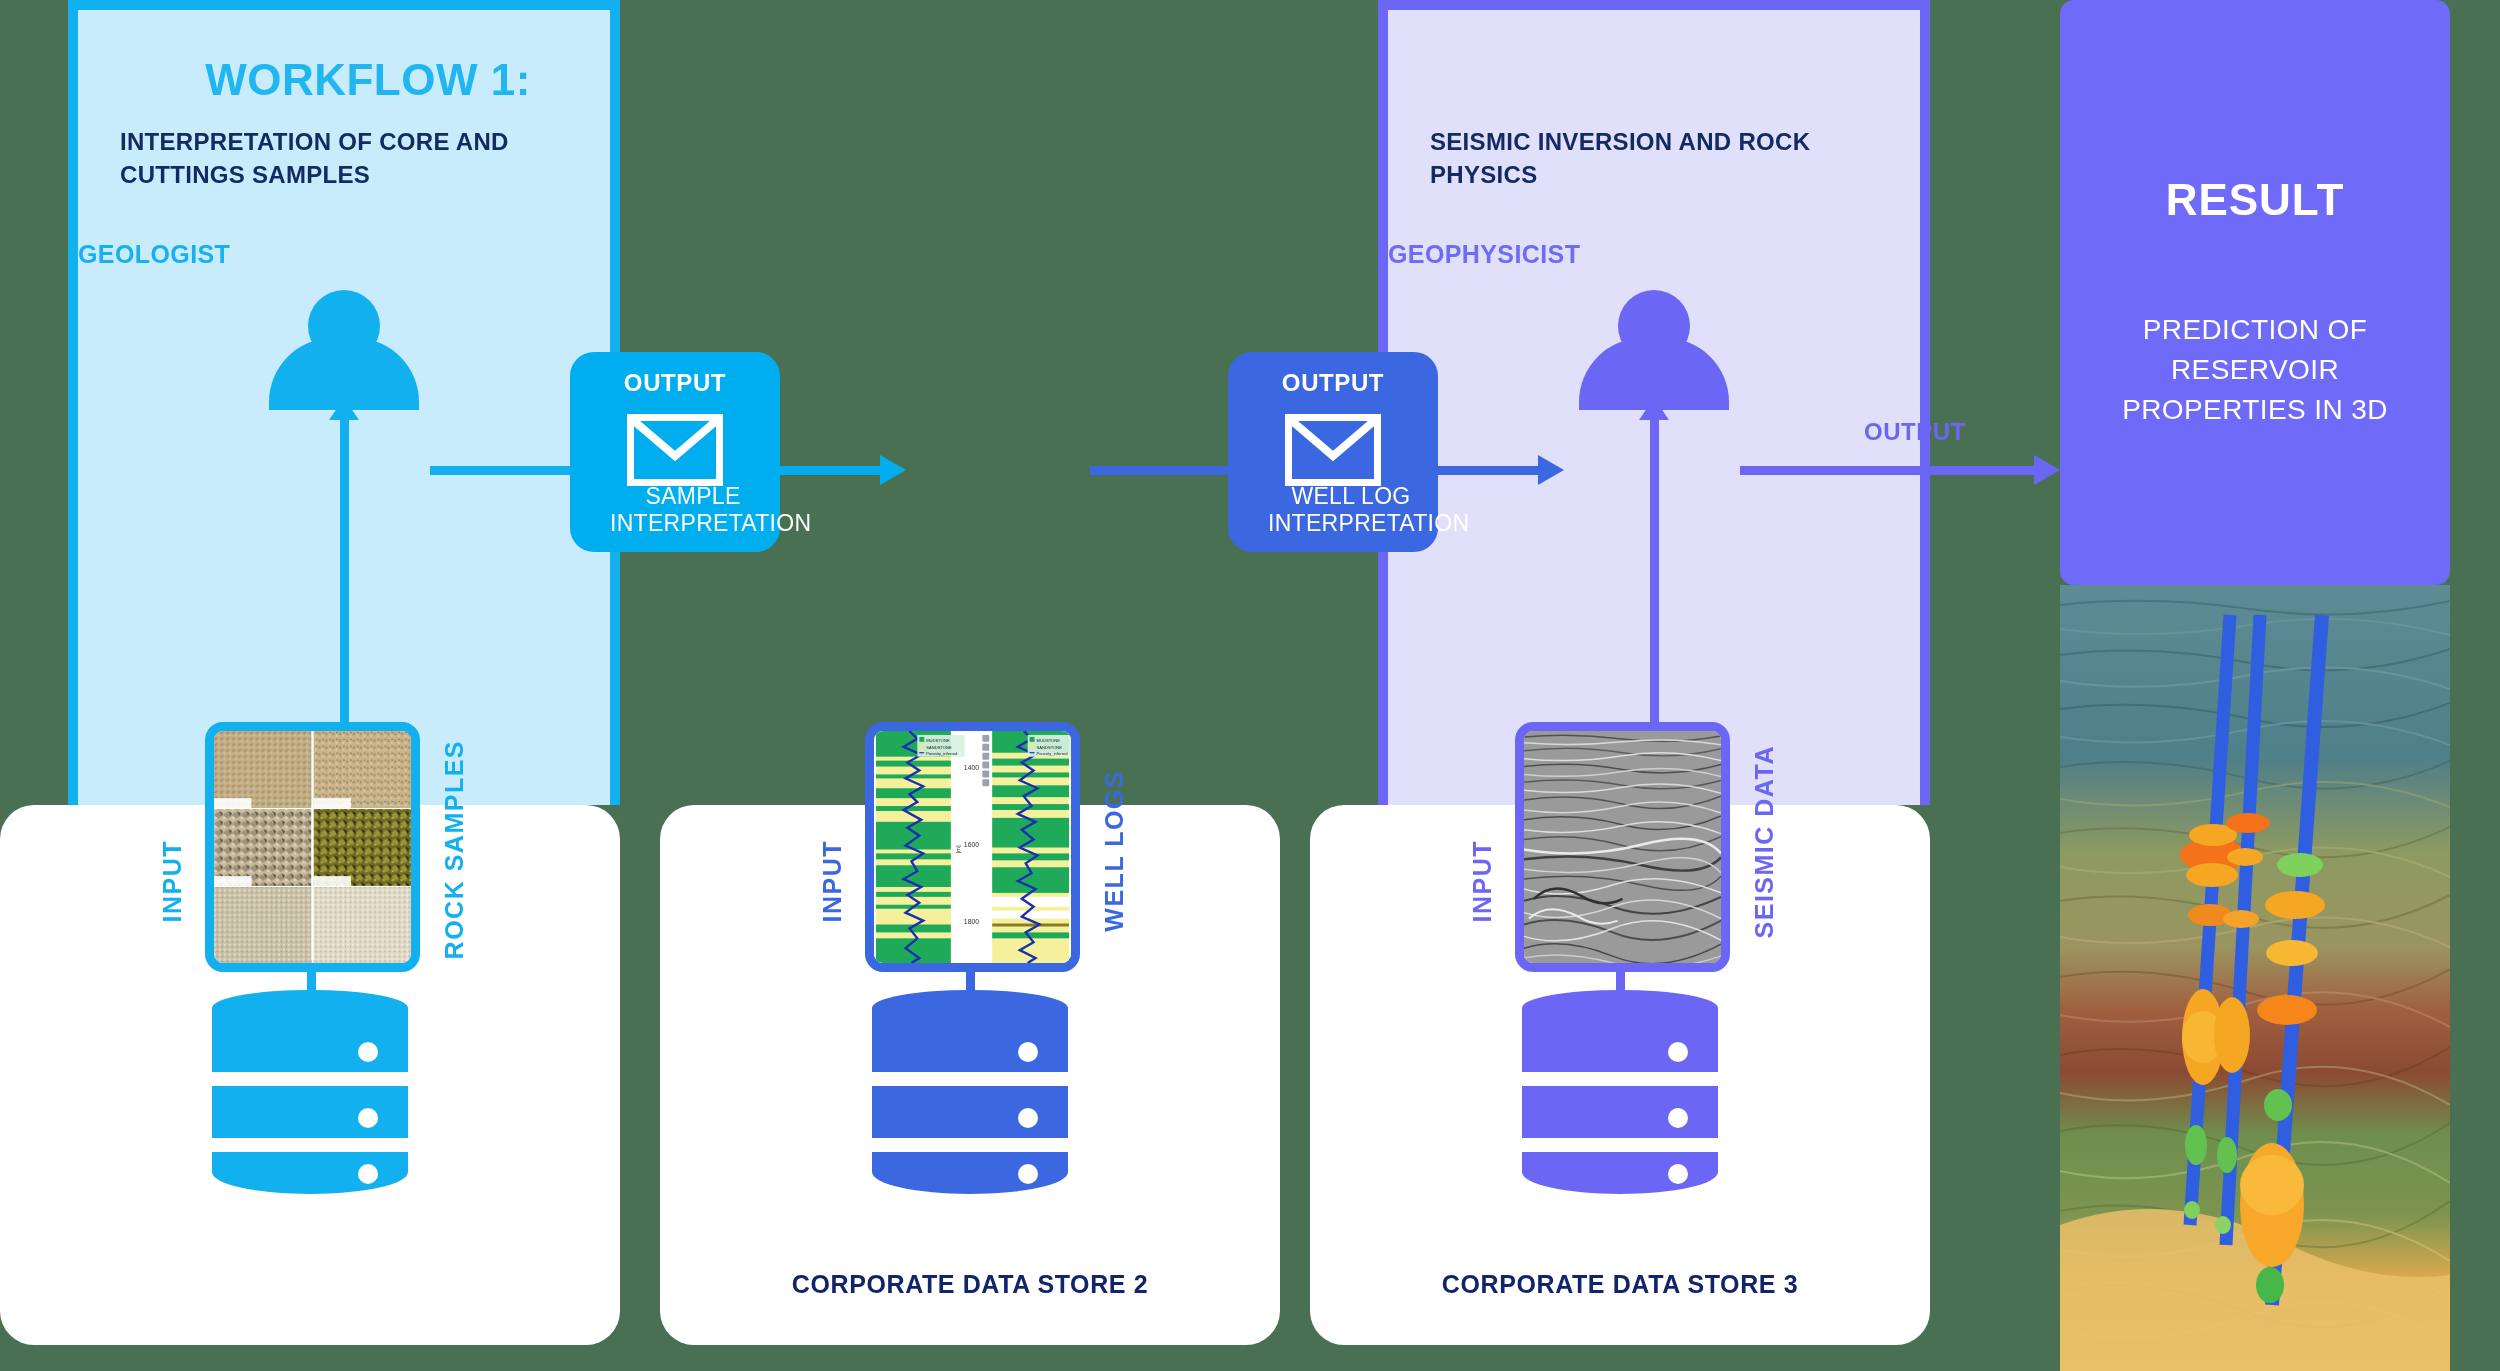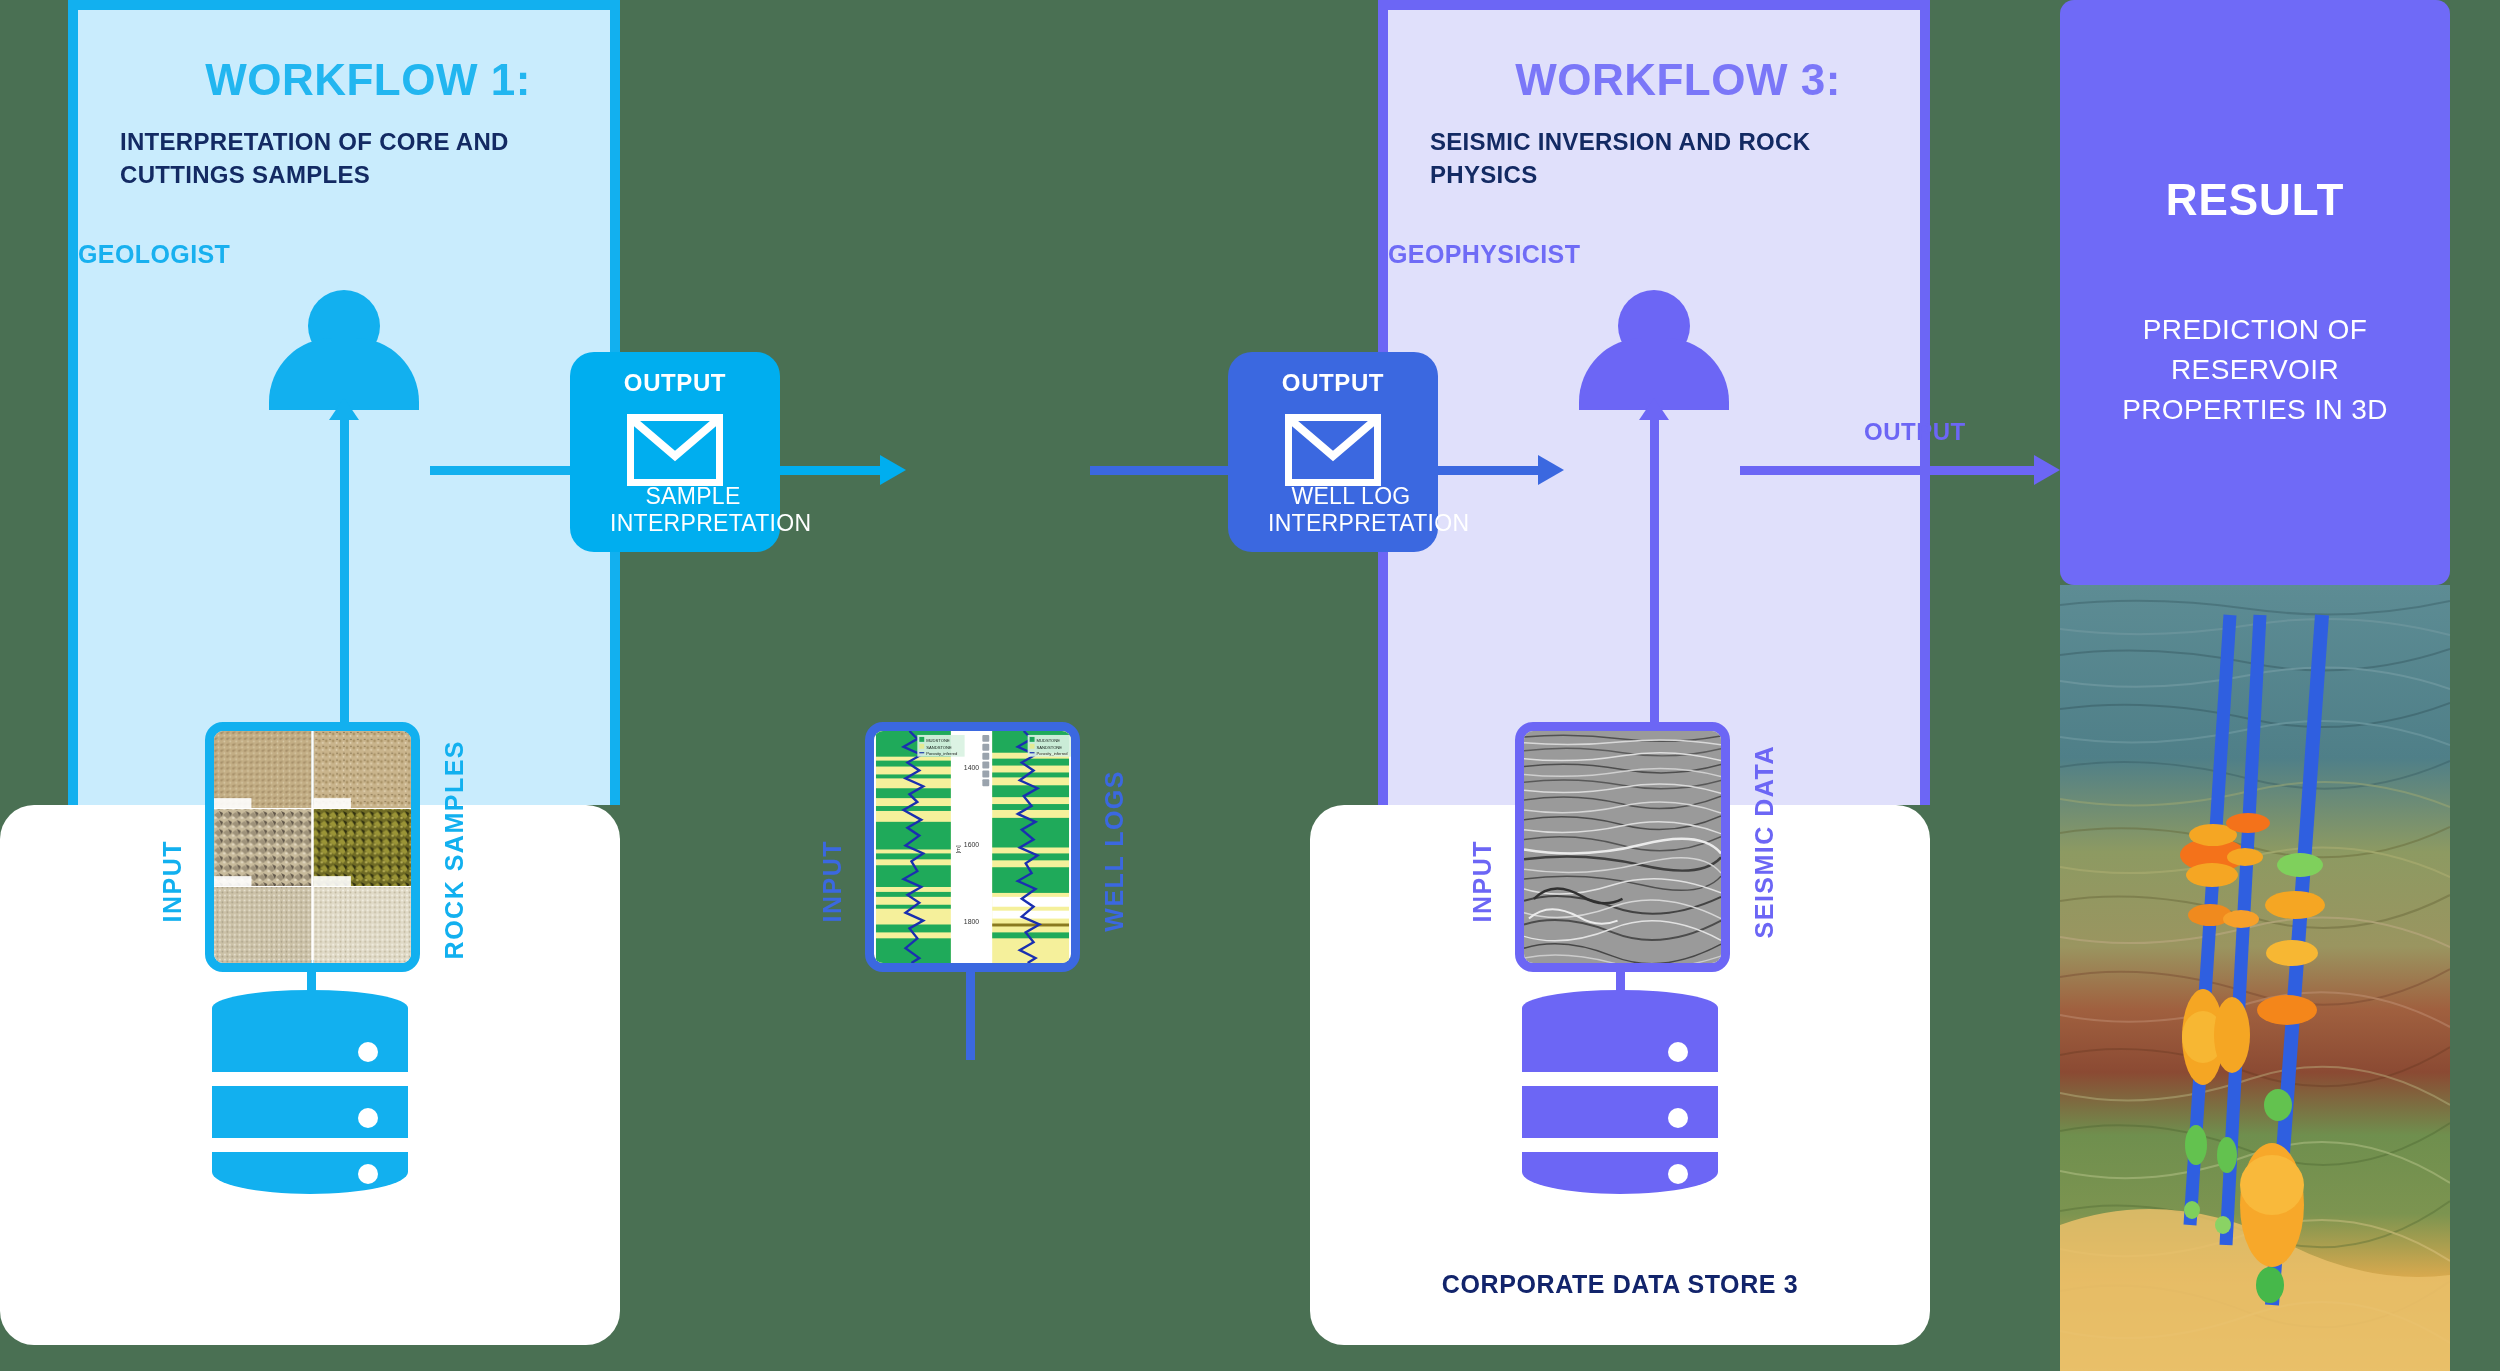--- a/index.html
+++ b/index.html
@@ -143,21 +143,20 @@
       <div class="head"></div>
       <div class="body"></div>
     </div>
 
     <div class="up-arrow" style="top:388px;"></div>
     <div class="up-line" style="top:410px;height:310px;"></div>
   </div>
 
 
   <div class="wf-panel wf3">
-    <div class="wf-title">WORKFLOW 3:</div>
     <div class="wf-sub">SEISMIC INVERSION AND ROCK PHYSICS</div>
     <div class="role-label">GEOPHYSICIST</div>
     <div class="person">
       <div class="head"></div>
       <div class="body"></div>
     </div>
     <div class="up-arrow" style="top:388px;"></div>
     <div class="up-line" style="top:410px;height:310px;"></div>
   </div>
 
@@ -169,20 +168,35 @@
       </div>
       <div class="tube" style="top:96px;height:52px;background:#12b0ef;">
         <div class="dot" style="top:22px;"></div>
       </div>
       <div class="tube" style="top:162px;height:42px;background:#12b0ef;border-radius:0 0 98px 98px/0 0 22px 22px;">
         <div class="dot" style="top:12px;"></div>
       </div>
     </div>
   </div>
 
+  <div class="store-card store2">
+    <div class="db">
+      <div class="band" style="top:0;background:#3b68e0;"></div>
+      <div class="tube" style="top:30px;height:52px;background:#3b68e0;">
+        <div class="dot" style="top:22px;"></div>
+      </div>
+      <div class="tube" style="top:96px;height:52px;background:#3b68e0;">
+        <div class="dot" style="top:22px;"></div>
+      </div>
+      <div class="tube" style="top:162px;height:42px;background:#3b68e0;border-radius:0 0 98px 98px/0 0 22px 22px;">
+        <div class="dot" style="top:12px;"></div>
+      </div>
+    </div>
+    <div class="store-title">CORPORATE DATA STORE 2</div>
+  </div>
 
   <div class="store-card store3">
     <div class="db">
       <div class="band" style="top:0;background:#6c66f5;"></div>
       <div class="tube" style="top:30px;height:52px;background:#6c66f5;">
         <div class="dot" style="top:22px;"></div>
       </div>
       <div class="tube" style="top:96px;height:52px;background:#6c66f5;">
         <div class="dot" style="top:22px;"></div>
       </div>

